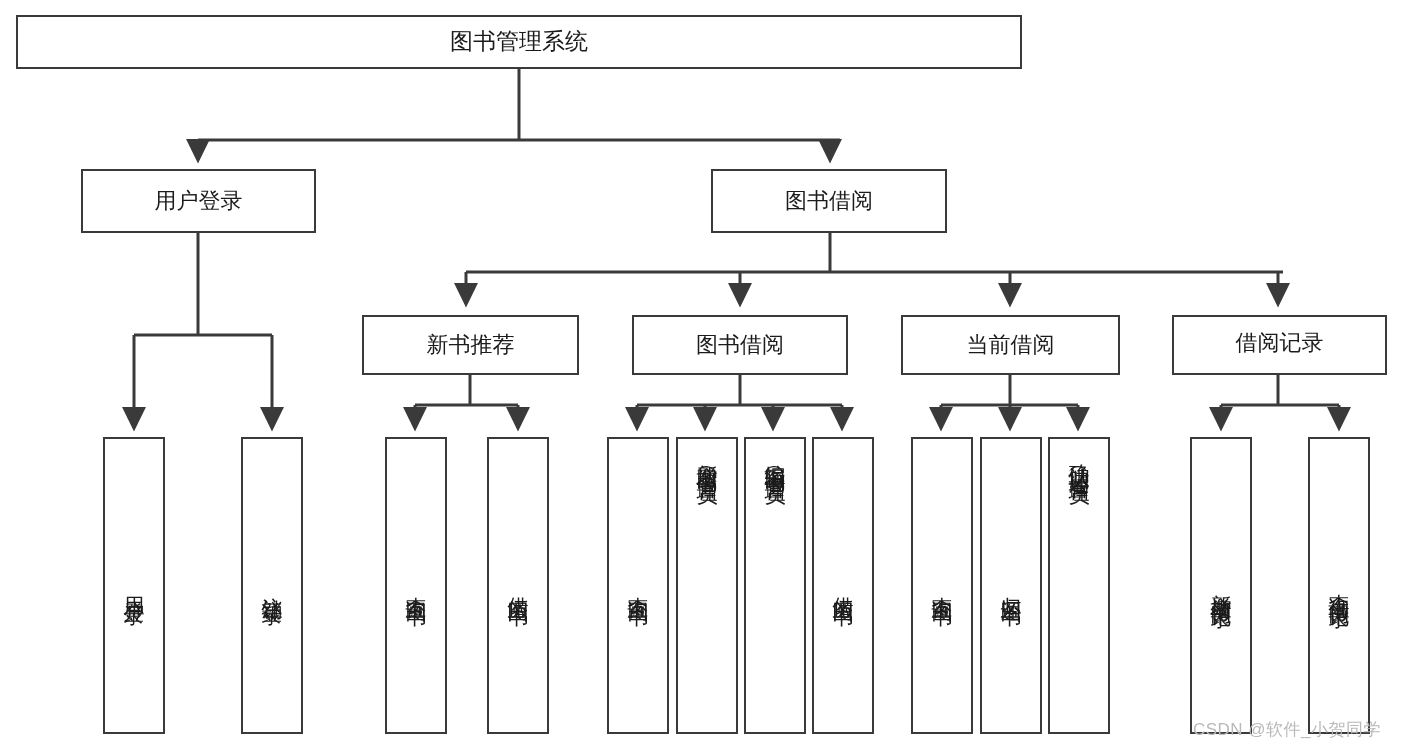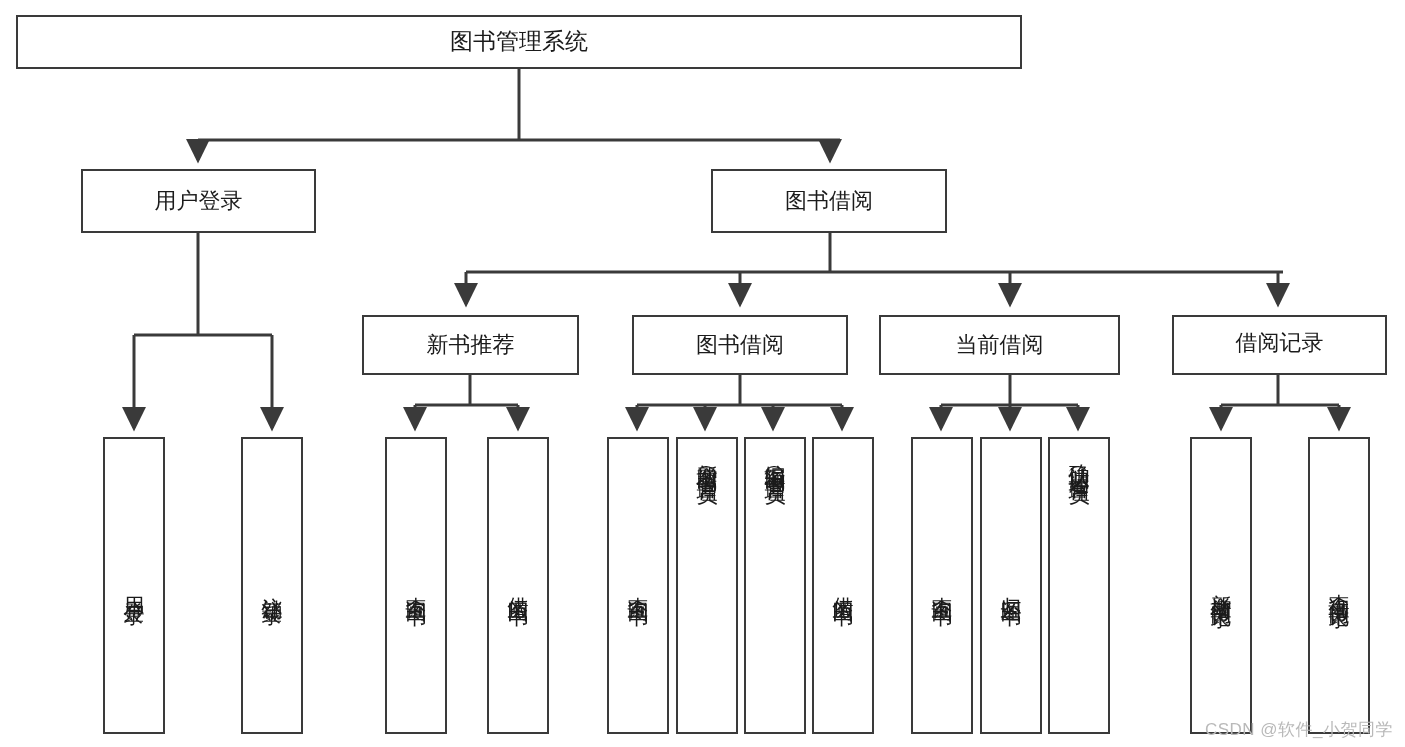--- a/index.html
+++ b/index.html
@@ -58,21 +58,21 @@
     letter-spacing: 3px;
     line-height: 1.05;
     white-space: nowrap;
   }
   .node.vertical.centered {
     align-items: center;
     padding-top: 0;
   }
   #watermark {
     position: absolute;
-    right: 12px;
+    right: 24px;
     bottom: 6px;
     font-size: 17px;
     color: #b9b9b9;
     letter-spacing: 0.5px;
     white-space: nowrap;
   }
 </style>
 </head>
 <body>
 
@@ -138,21 +138,21 @@
   <div class="node horizontal" style="left:711px; top:169px; width:236px; height:64px;">
     <span class="label">图书借阅</span>
   </div>
 
   <div class="node horizontal" style="left:362px; top:315px; width:217px; height:60px;">
     <span class="label">新书推荐</span>
   </div>
   <div class="node horizontal" style="left:632px; top:315px; width:216px; height:60px;">
     <span class="label">图书借阅</span>
   </div>
-  <div class="node horizontal" style="left:879px; top:315px; width:241px; height:60px;">
+  <div class="node horizontal" style="left:901px; top:315px; width:219px; height:60px;">
     <span class="label">当前借阅</span>
   </div>
   <div class="node horizontal" style="left:1172px; top:315px; width:215px; height:60px;font-family:Liberation Mono, monospace;">
     <span class="label">借阅记录</span>
   </div>
 
   <div class="node vertical centered" style="left:103px; top:437px; width:62px; height:297px;">
     <span class="label">用户登录</span>
   </div>
   <div class="node vertical centered" style="left:241px; top:437px; width:62px; height:297px;">

